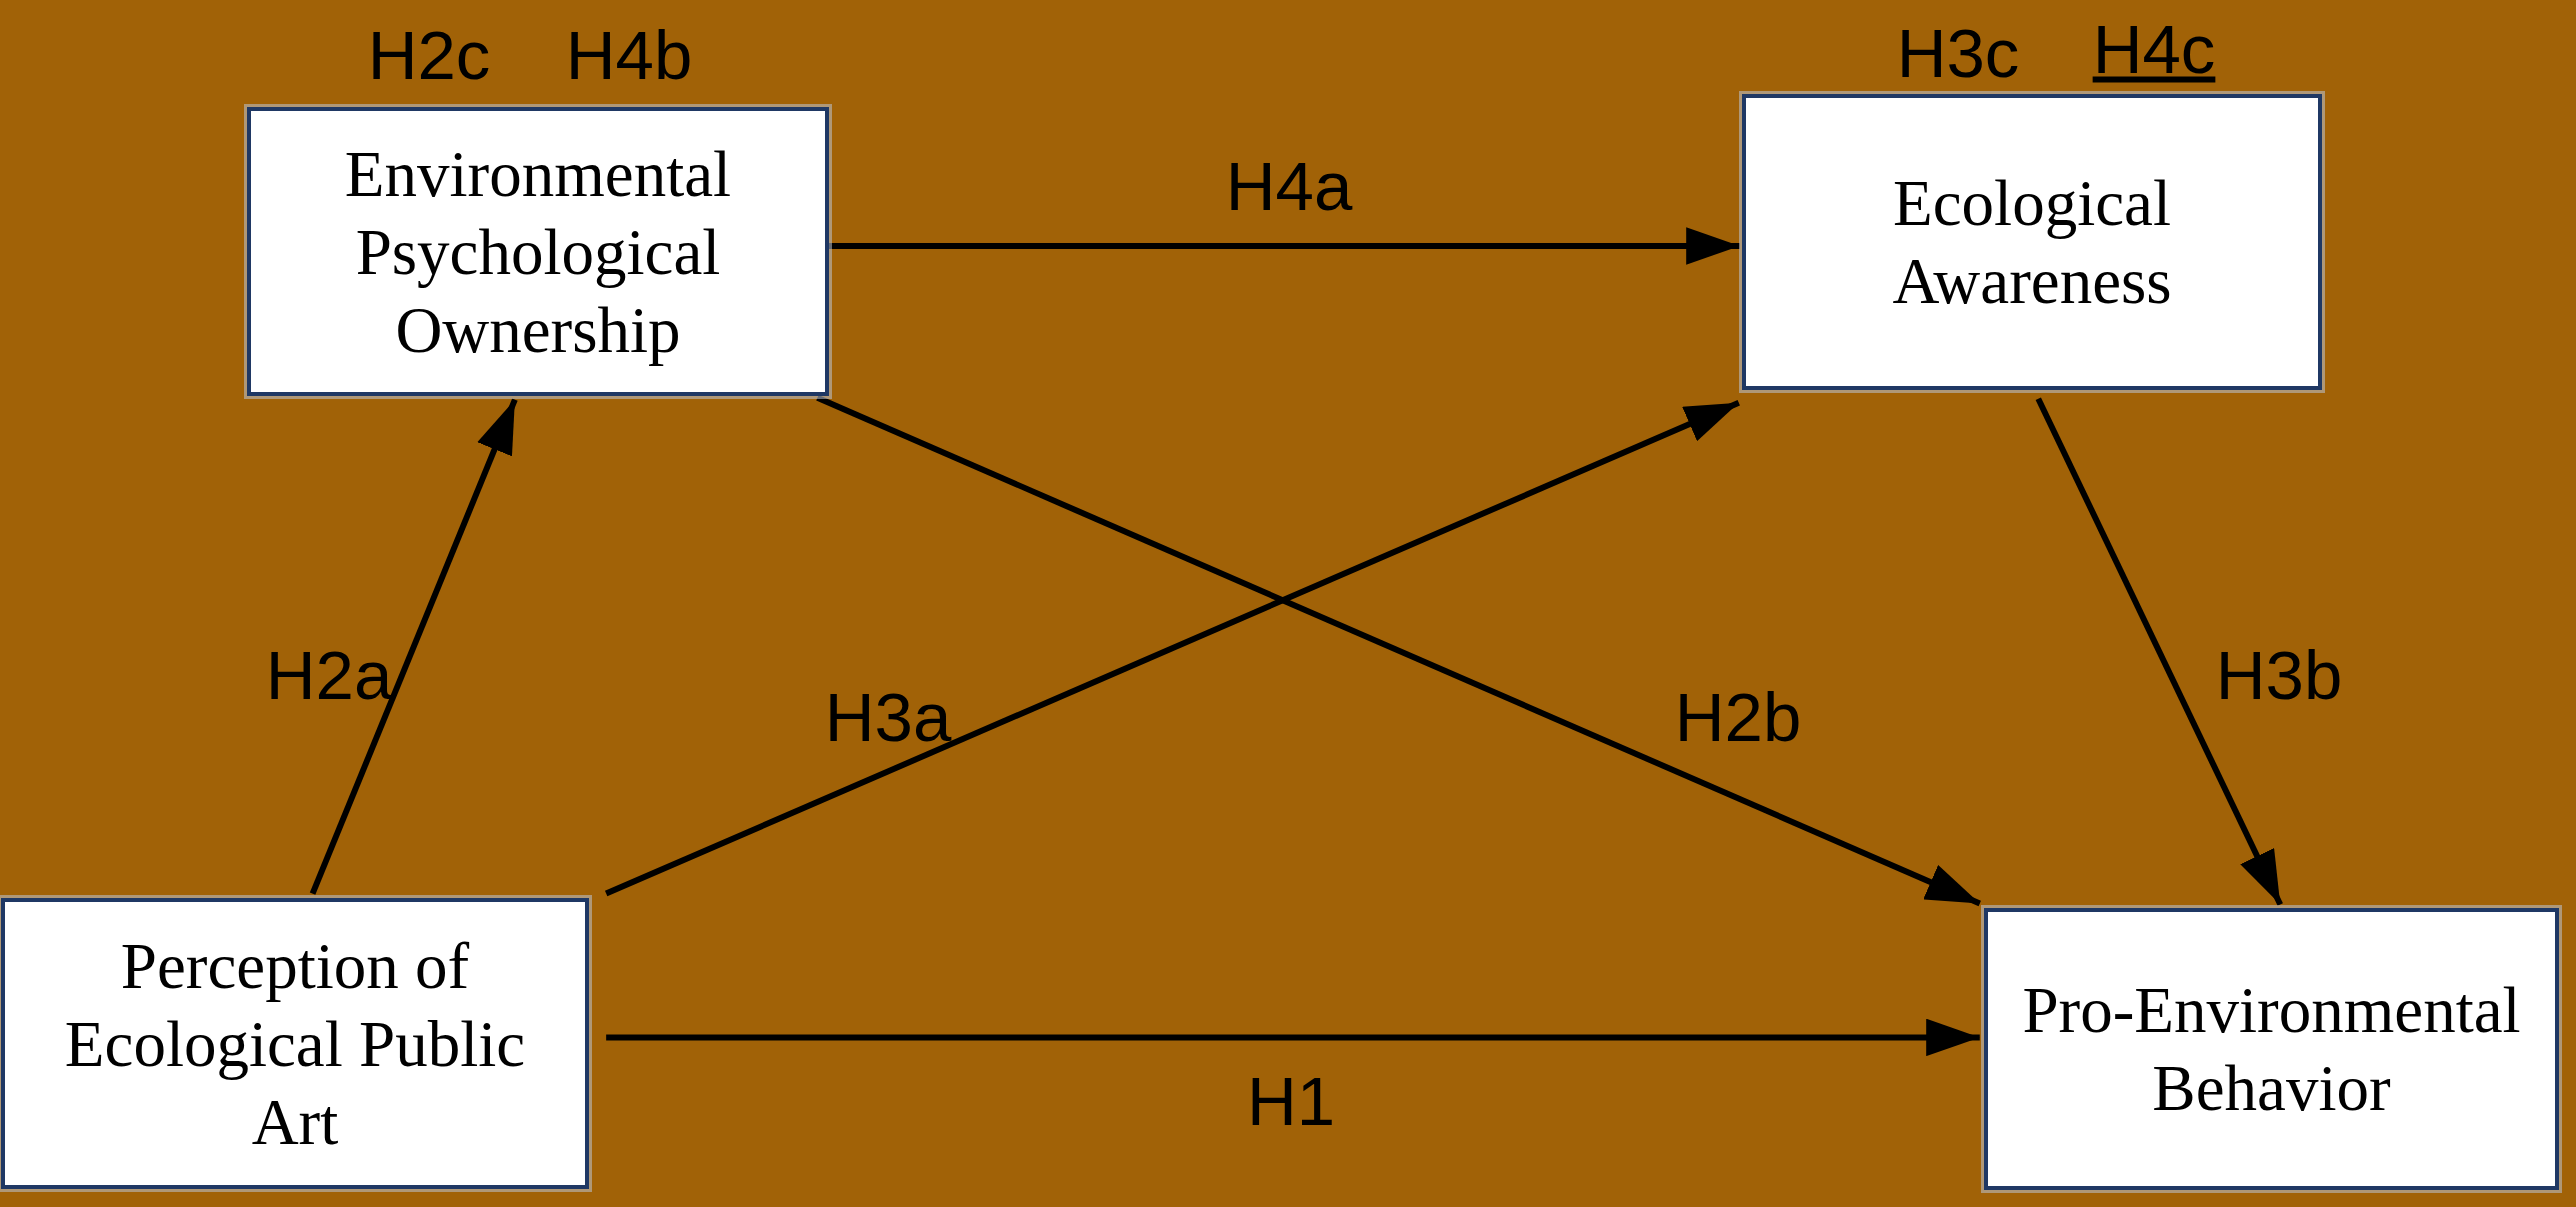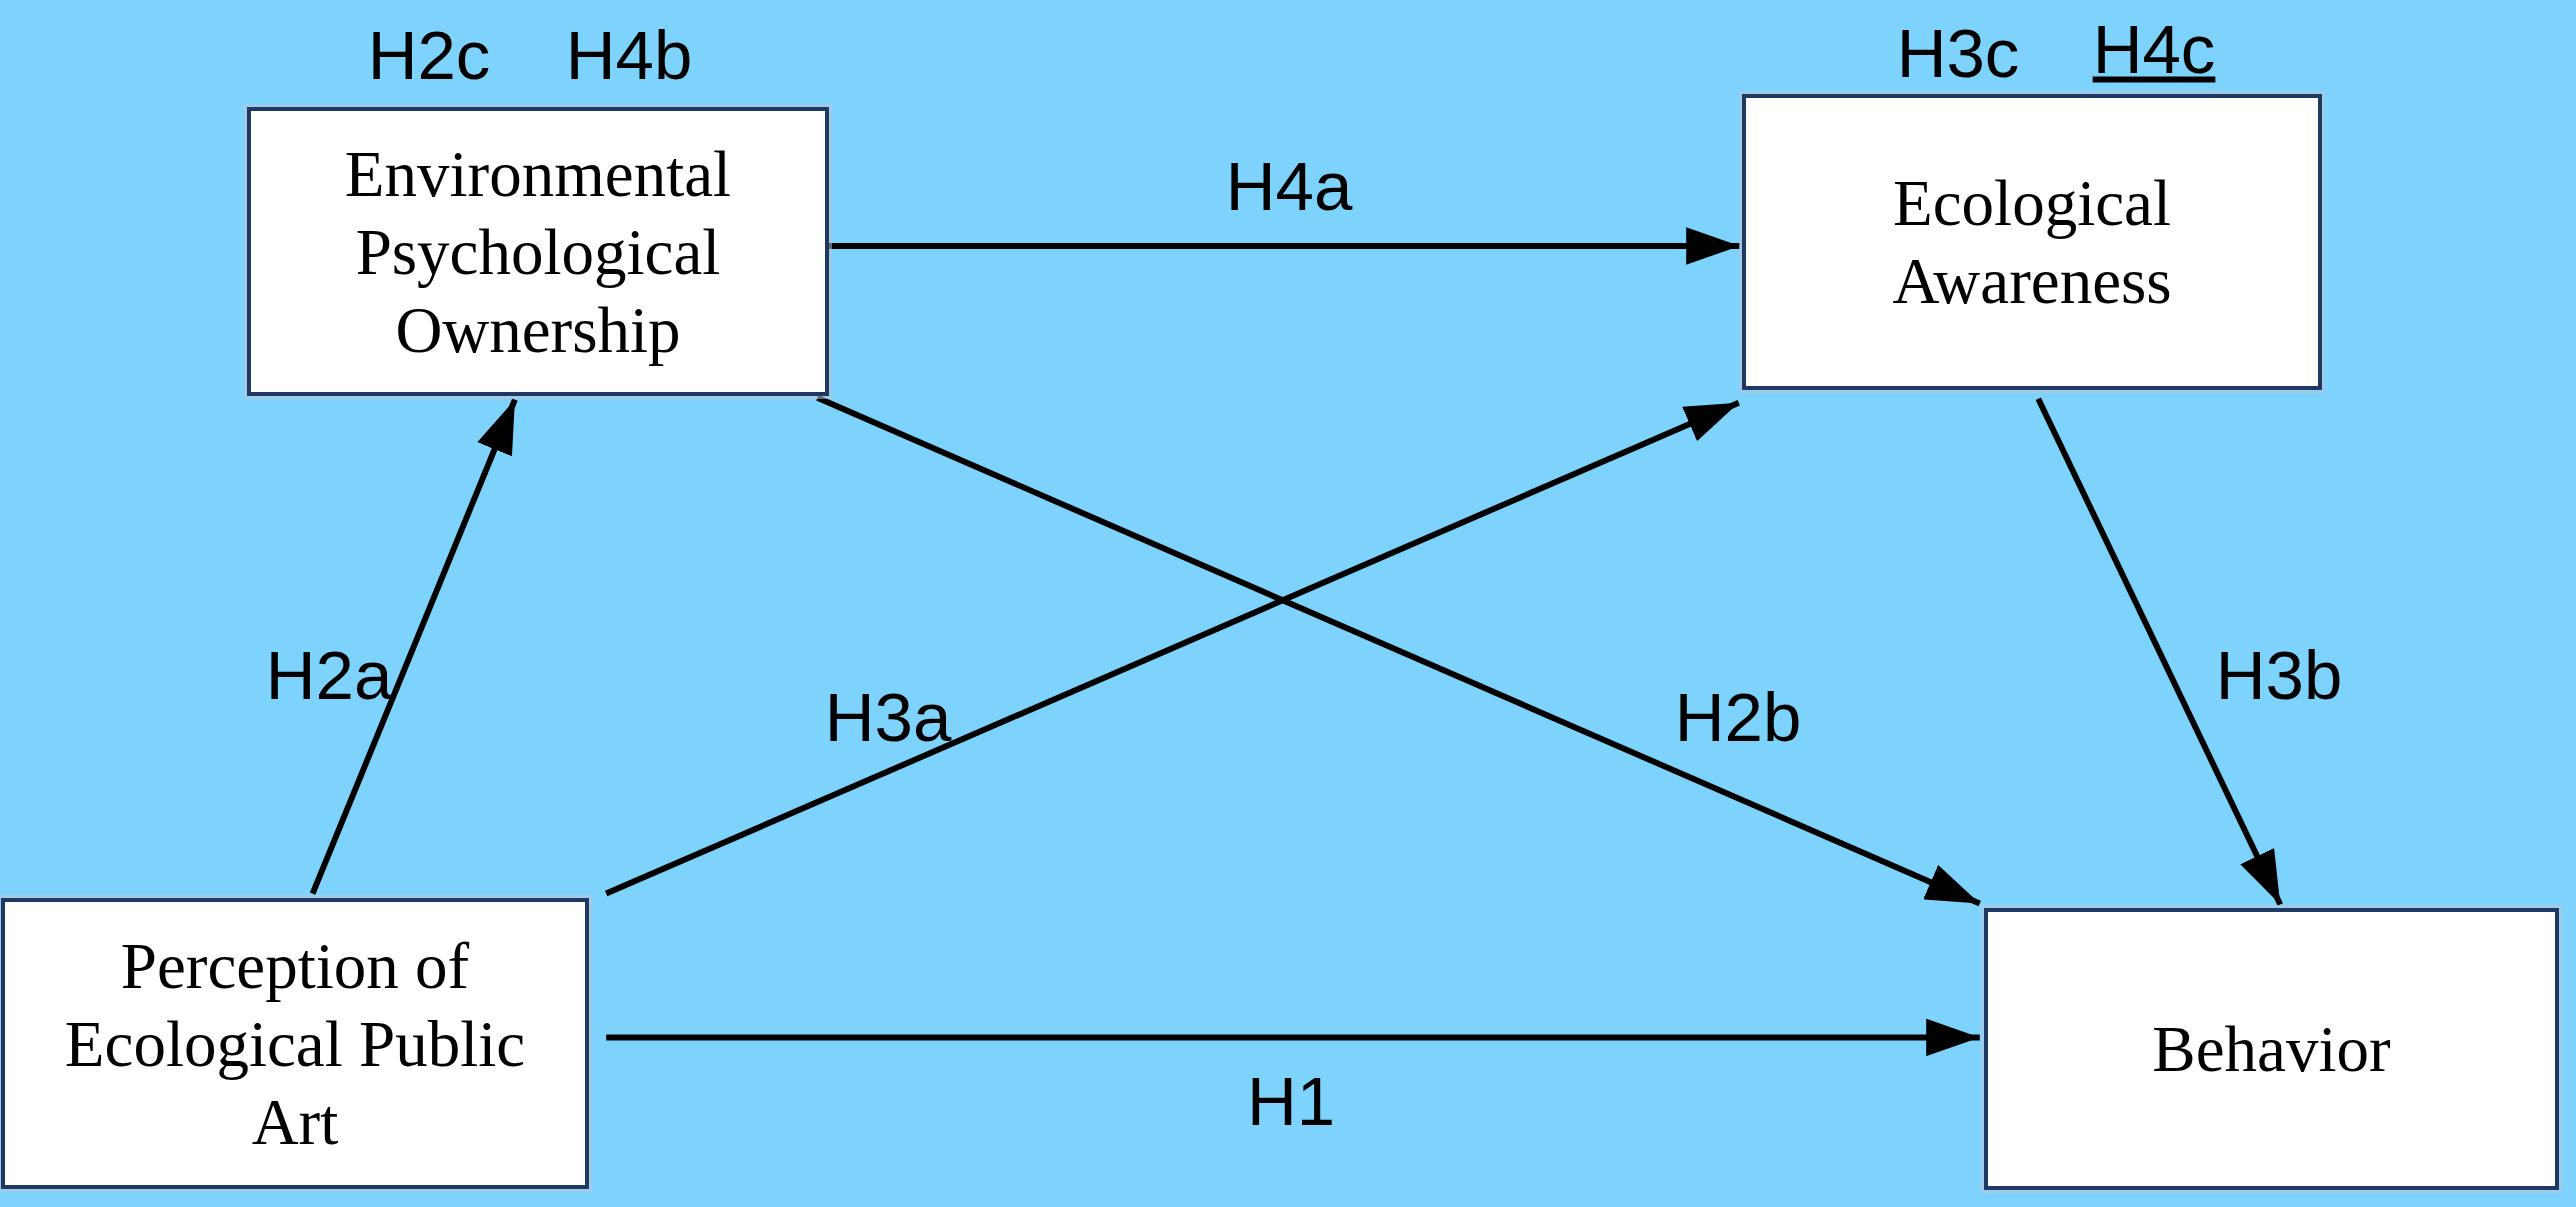--- a/index.html
+++ b/index.html
@@ -4,21 +4,21 @@
 <style>
   html, body {
     margin: 0;
     padding: 0;
     background: #ffffff;
   }
   .canvas {
     position: relative;
     width: 2576px;
     height: 1207px;
-    background: #7dd3fc;
+    background: #a16207;
     overflow: hidden;
   }
   .arrows {
     position: absolute;
     left: 0;
     top: 0;
   }
   .node-box {
     position: absolute;
     box-sizing: border-box;
@@ -106,20 +106,21 @@
   <div class="node-box" id="box-pepa">
     <div>
       <span class="line">Perception of</span>
       <span class="line">Ecological Public</span>
       <span class="line">Art</span>
     </div>
   </div>
 
   <div class="node-box" id="box-peb">
     <div>
+      <span class="line">Pro-Environmental</span>
       <span class="line">Behavior</span>
     </div>
   </div>
 
   <div class="hlabel" id="lbl-h1">H1</div>
   <div class="hlabel" id="lbl-h2a">H2a</div>
   <div class="hlabel" id="lbl-h2b">H2b</div>
   <div class="hlabel" id="lbl-h3a">H3a</div>
   <div class="hlabel" id="lbl-h3b">H3b</div>
   <div class="hlabel" id="lbl-h4a">H4a</div>

